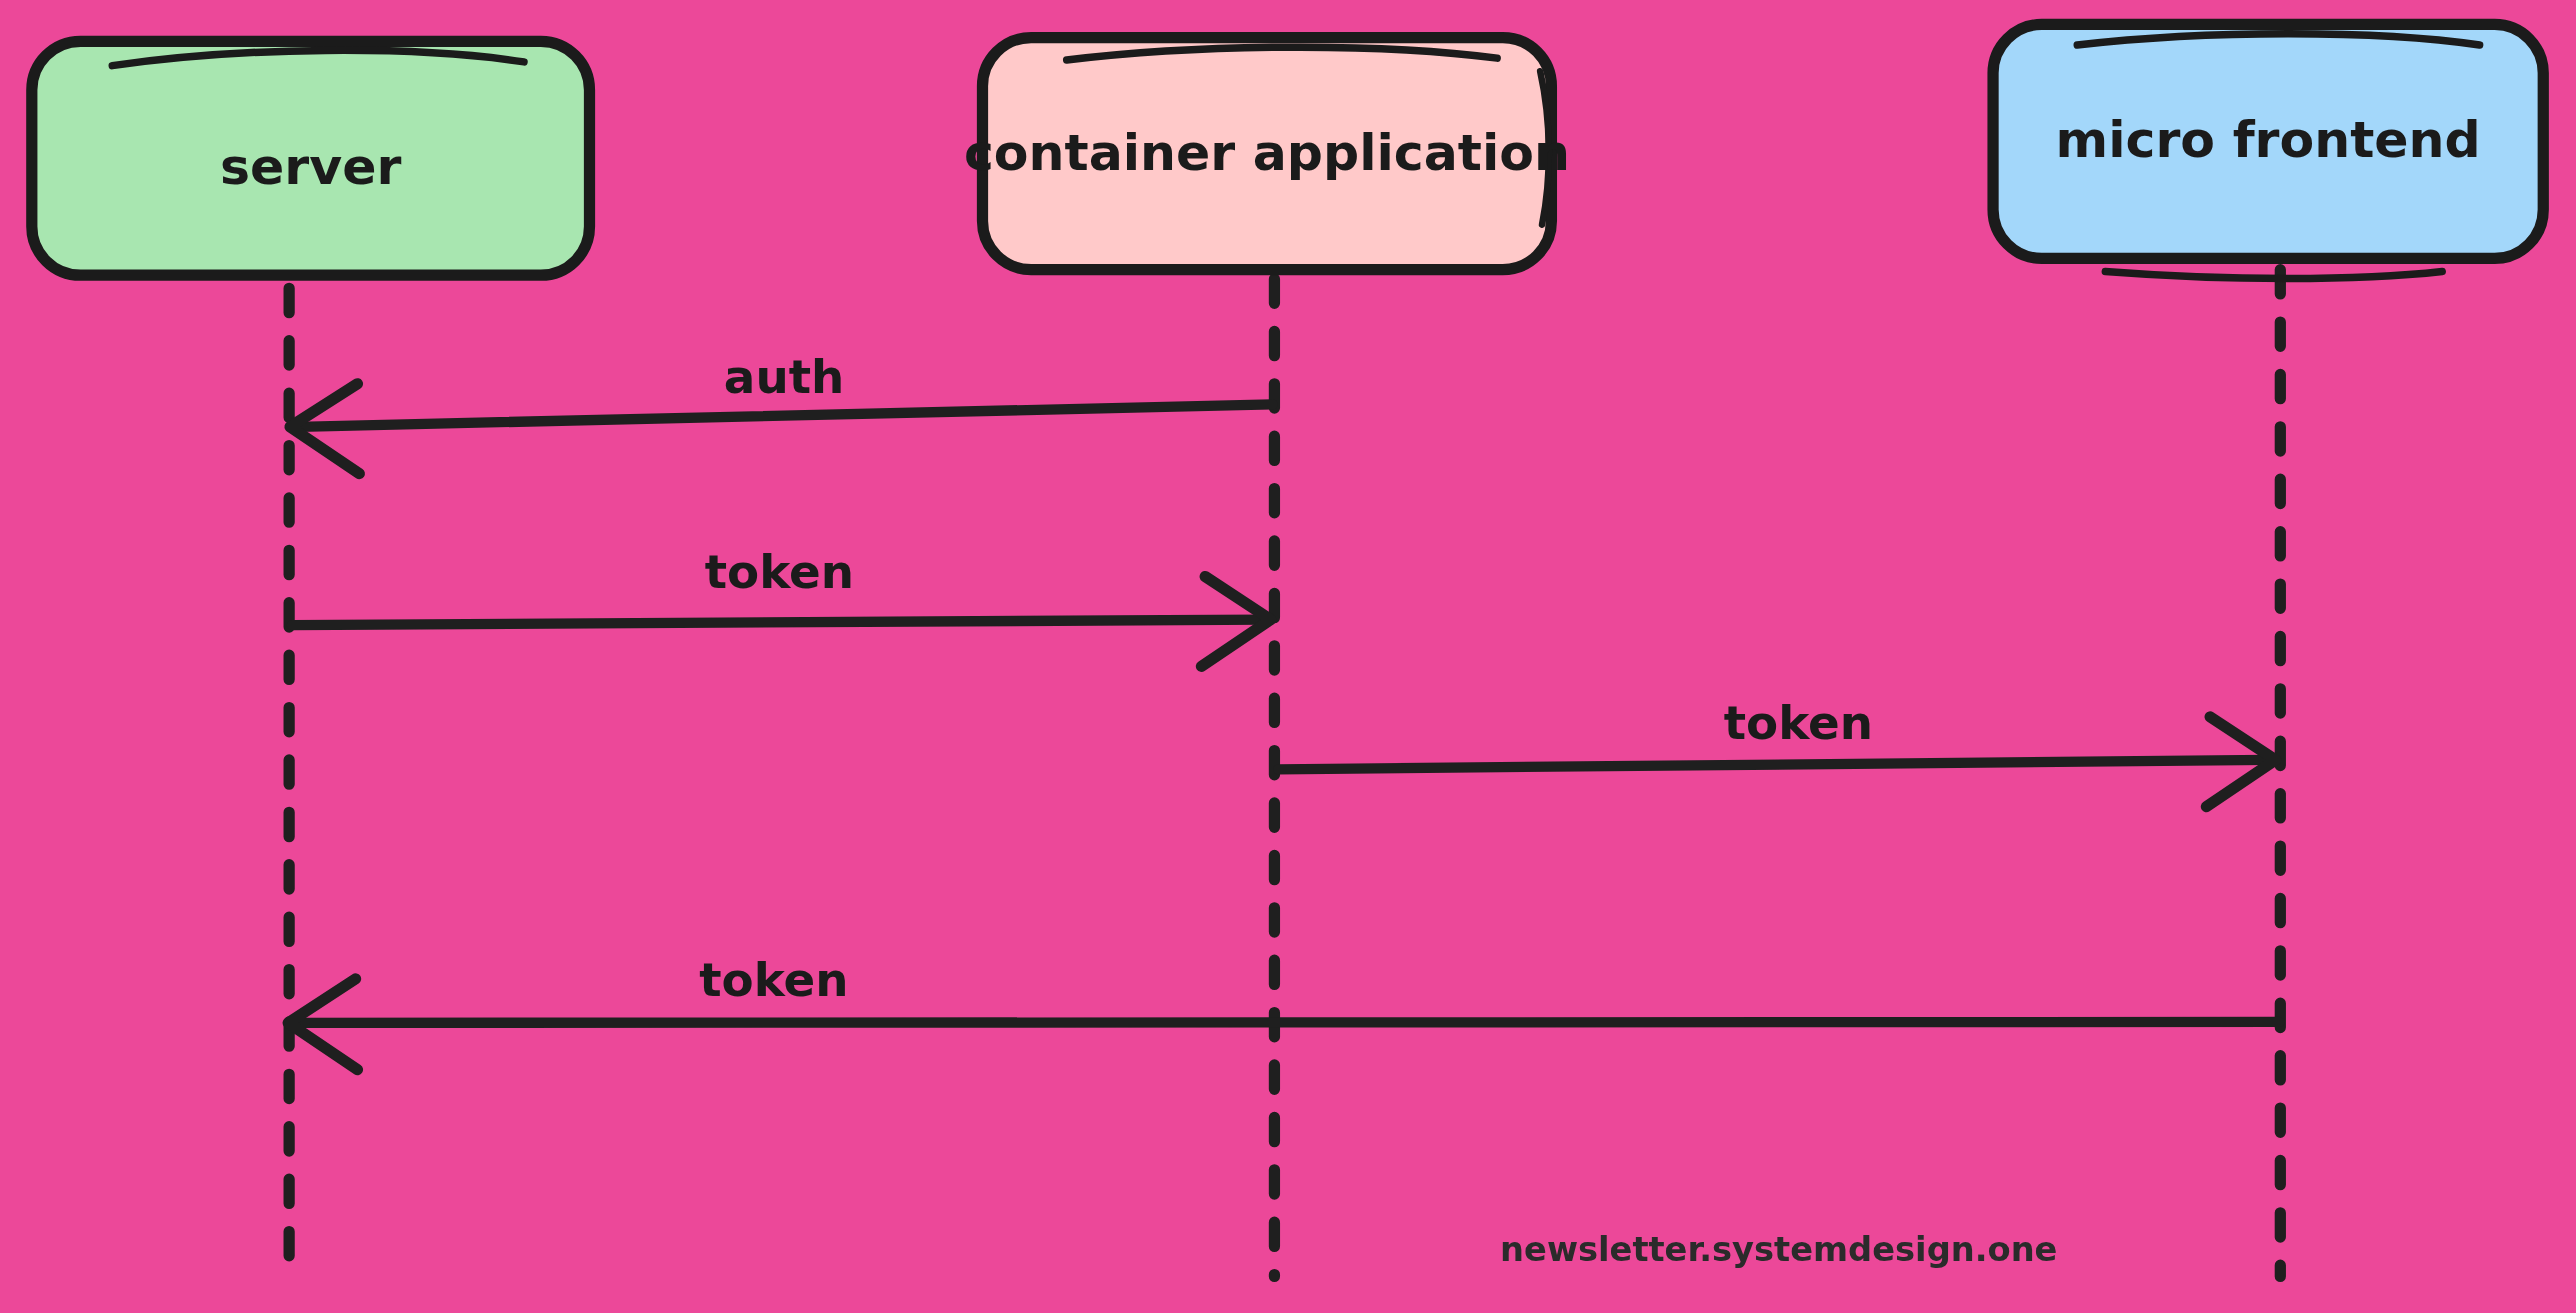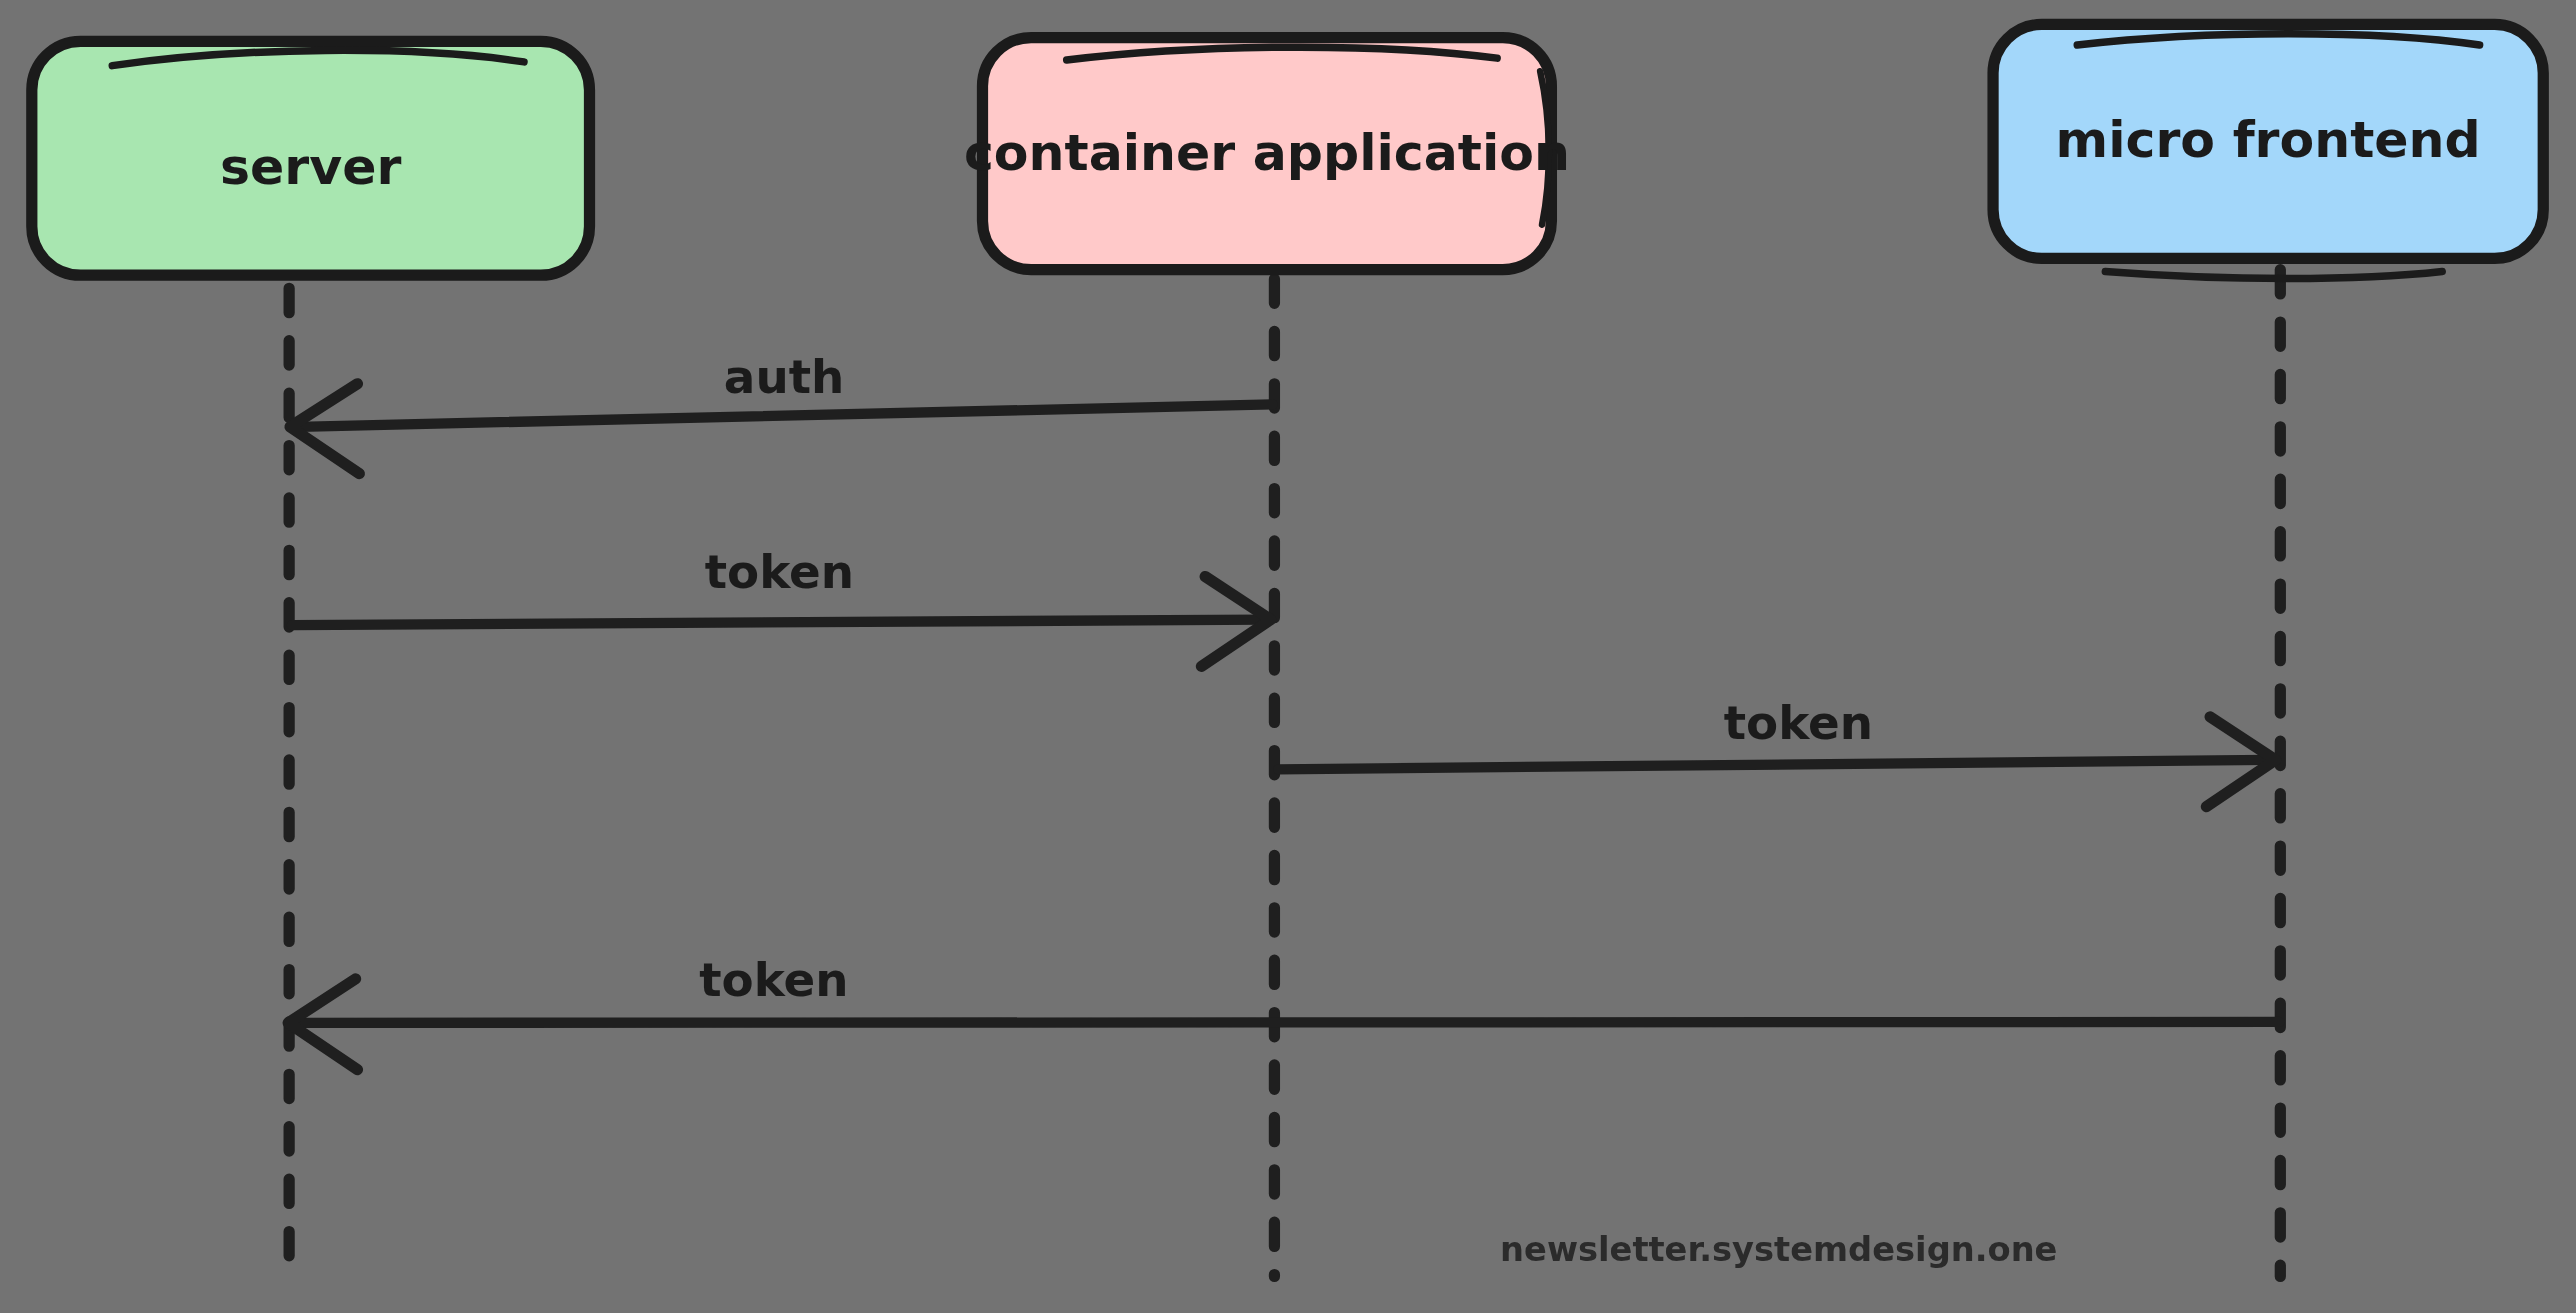--- a/index.html
+++ b/index.html
@@ -4,21 +4,21 @@
 <style>
   html, body {
     margin: 0;
     padding: 0;
     background: #ffffff;
   }
   .stage {
     position: relative;
     width: 2576px;
     height: 1314px;
-    background: #737373;
+    background: #ec4899;
     font-family: "DejaVu Sans", sans-serif;
     overflow: hidden;
   }
   svg { display: block; }
   .actor-label {
     font-family: "DejaVu Sans", sans-serif;
     font-size: 54px;
     font-weight: bold;
     fill: #1b1b1b;
   }

